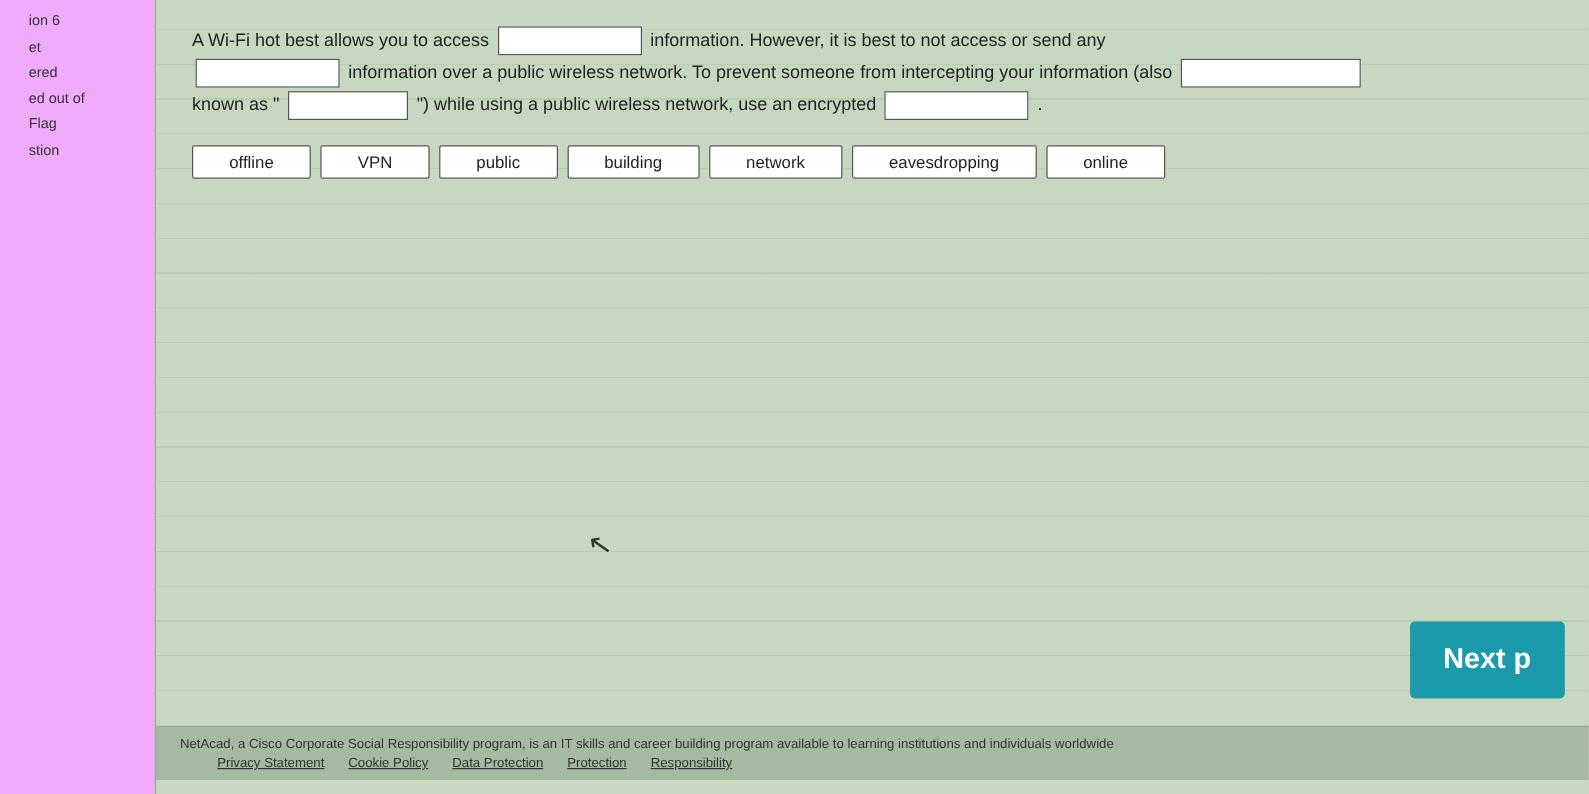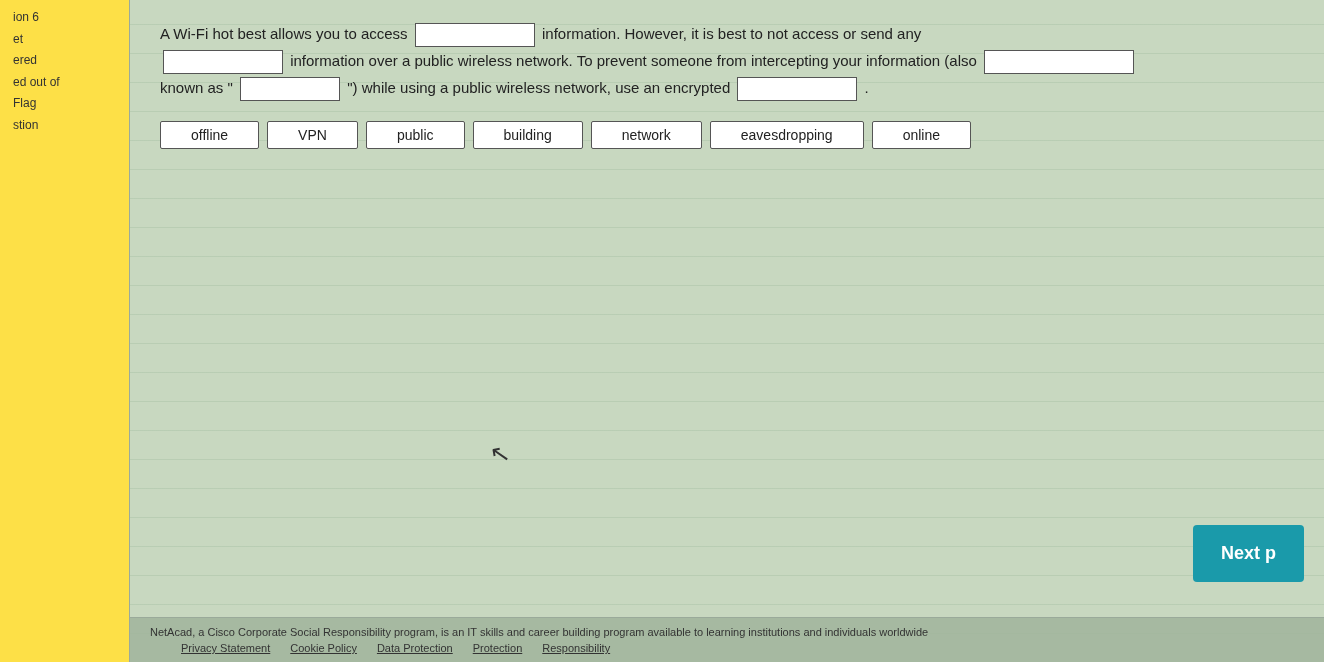--- a/index.html
+++ b/index.html
@@ -14,23 +14,23 @@
 
     .main-wrapper {
       display: flex;
       width: 100%;
       height: 100%;
     }
 
     
     .sidebar {
       width: 130px;
-      background: #fde047;
+      background: #f0abfc;
       height: 100%;
-      padding: 10px 13px;
+      padding: 10px 24px;
       flex-shrink: 0;
       border-right: 1px solid #9aaa9a;
     }
 
     .sidebar-item {
       font-size: 12px;
       color: #333;
       margin-bottom: 6px;
       line-height: 1.3;
     }
@@ -99,33 +99,33 @@
       text-align: center;
     }
 
     
     .next-button {
       position: absolute;
       bottom: 80px;
       right: 20px;
       background: #1a9aaa;
       color: white;
-      font-size: 18px;
+      font-size: 24px;
       font-weight: bold;
       padding: 18px 28px;
       border: none;
       border-radius: 4px;
       cursor: pointer;
       white-space: nowrap;
     }
 
     
     .footer {
       position: absolute;
-      bottom: 0;
+      bottom: 12px;
       left: 0;
       width: 100%;
       background: rgba(160,180,155,0.85);
       padding: 8px 20px;
       border-top: 1px solid #9aaa9a;
     }
 
     .footer-top {
       font-size: 11px;
       color: #333;

